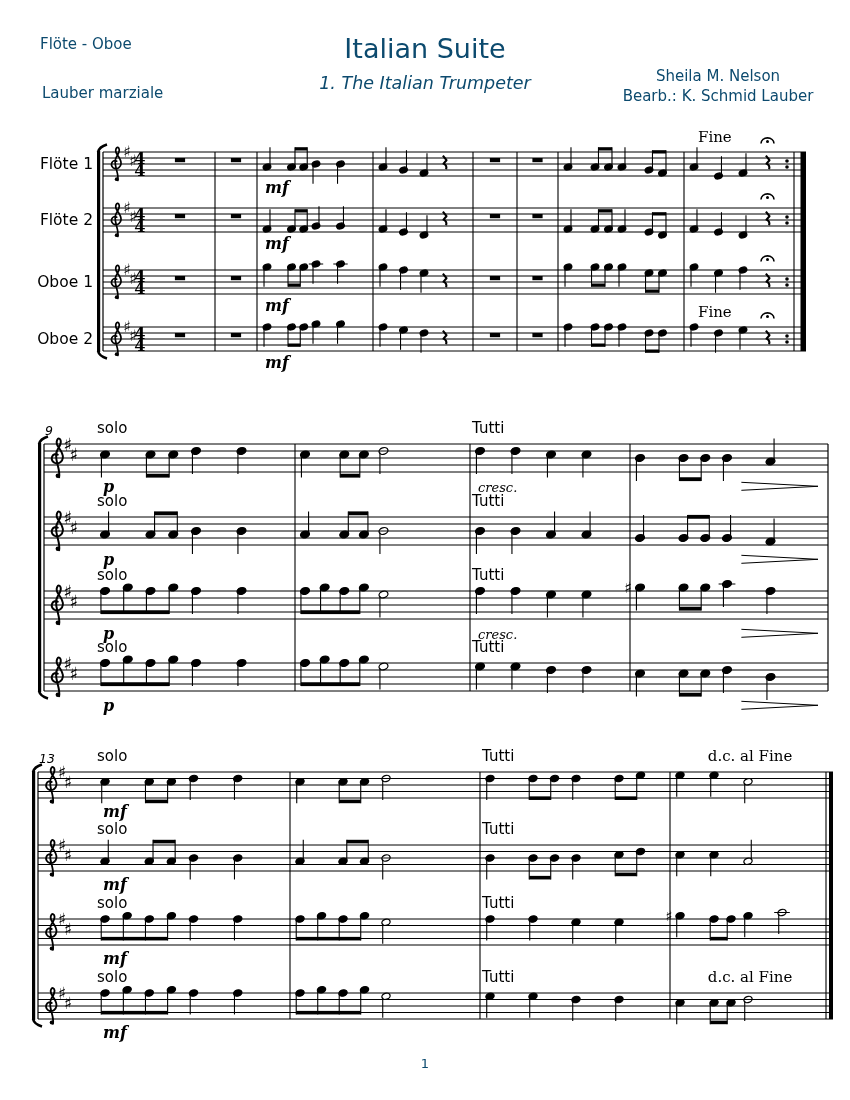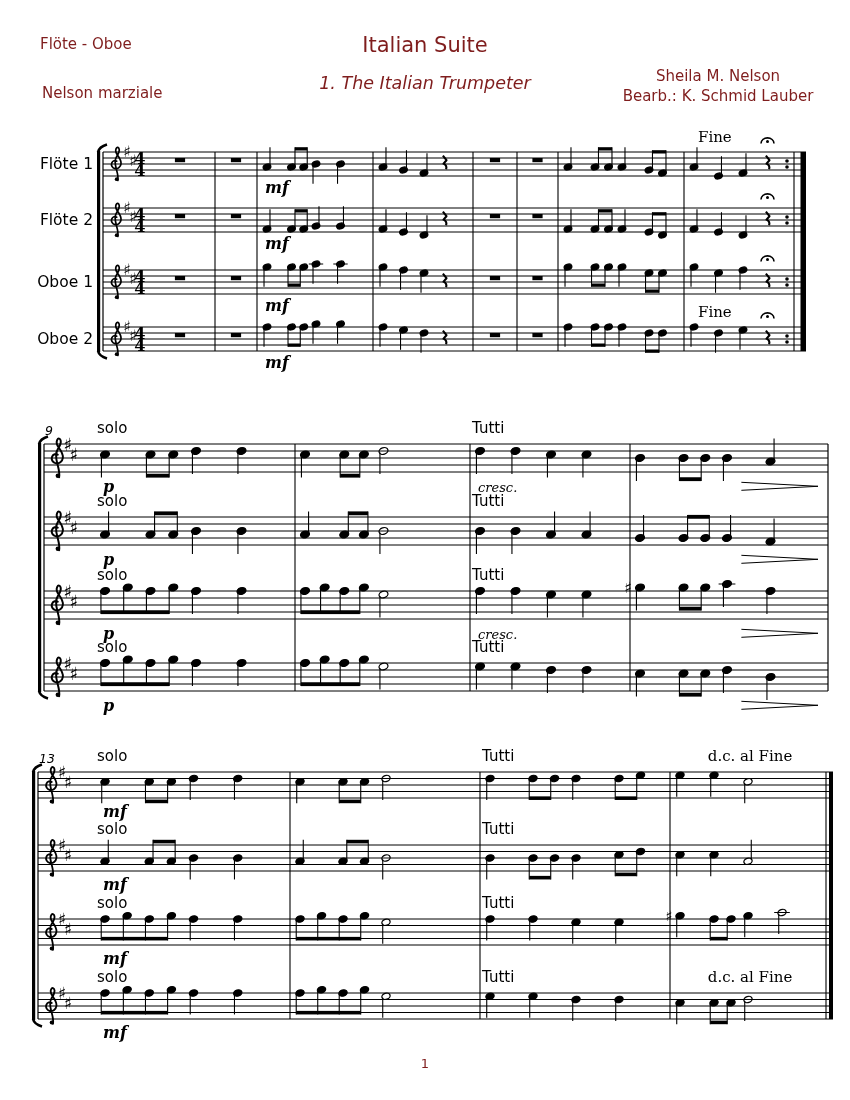--- a/index.html
+++ b/index.html
@@ -1,19 +1,19 @@
 <!DOCTYPE html>
 <html><head>
 <meta charset="utf-8">
 <style>
   html,body{margin:0;padding:0;background:#fff;}
   .page{position:relative;width:850px;height:1100px;background:#fff;overflow:hidden;
-        font-family:"DejaVu Sans",sans-serif;color:#7f1d1d;}
+        font-family:"DejaVu Sans",sans-serif;color:#0c4a6e;}
   .part-label{position:absolute;left:40px;top:35px;font-size:15px;}
-  .score-title{position:absolute;left:0;right:0;top:33px;text-align:center;font-size:21px;}
+  .score-title{position:absolute;left:0;right:0;top:33px;text-align:center;font-size:27px;}
   .score-subtitle{position:absolute;left:0;right:0;top:73px;text-align:center;font-size:17.5px;font-style:italic;}
   .composer-block{position:absolute;left:568px;top:66px;width:300px;text-align:center;
                   font-size:15px;line-height:20px;}
   .tempo{position:absolute;left:42px;top:84px;font-size:15px;}
   .page-number{position:absolute;left:0;right:0;top:1056px;text-align:center;font-size:13px;}
   svg#score{position:absolute;left:0;top:0;}
   .t-label{font:15.5px "DejaVu Sans",sans-serif;}
   .t-ann{font:15px "DejaVu Sans",sans-serif;}
   .t-dyn{font:italic bold 16px "DejaVu Serif",serif;}
   .t-cresc{font:italic 13px "DejaVu Serif",serif;}
@@ -26,21 +26,21 @@
 <body>
 
 <div class="page">
   <div class="part-label">Flöte - Oboe</div>
   <div class="score-title">Italian Suite</div>
   <div class="score-subtitle">1. The Italian Trumpeter</div>
   <div class="composer-block">
     <div>Sheila M. Nelson</div>
     <div>Bearb.: K. Schmid Lauber</div>
   </div>
-  <div class="tempo">Nelson marziale</div>
+  <div class="tempo">Lauber marziale</div>
   <svg id="score" width="850" height="1100" viewBox="0 0 850 1100">
       <g>
         <rect x="97" y="151" width="3.2" height="201" fill="#000"></rect>
         <path d="M 98,152 C 99,148 102,146 107,144.5" stroke="#000" stroke-width="2.6" fill="none"></path>
         <path d="M 98,351 C 99,355 102,357 107,358.5" stroke="#000" stroke-width="2.6" fill="none"></path>
         <line x1="103" y1="152" x2="103" y2="351" stroke="#000" stroke-width="1.2"></line>
         <line x1="215" y1="152" x2="215" y2="351" stroke="#000" stroke-width="1.1"></line>
         <line x1="257" y1="152" x2="257" y2="351" stroke="#000" stroke-width="1.1"></line>
         <line x1="373" y1="152" x2="373" y2="351" stroke="#000" stroke-width="1.1"></line>
         <line x1="473" y1="152" x2="473" y2="351" stroke="#000" stroke-width="1.1"></line>

